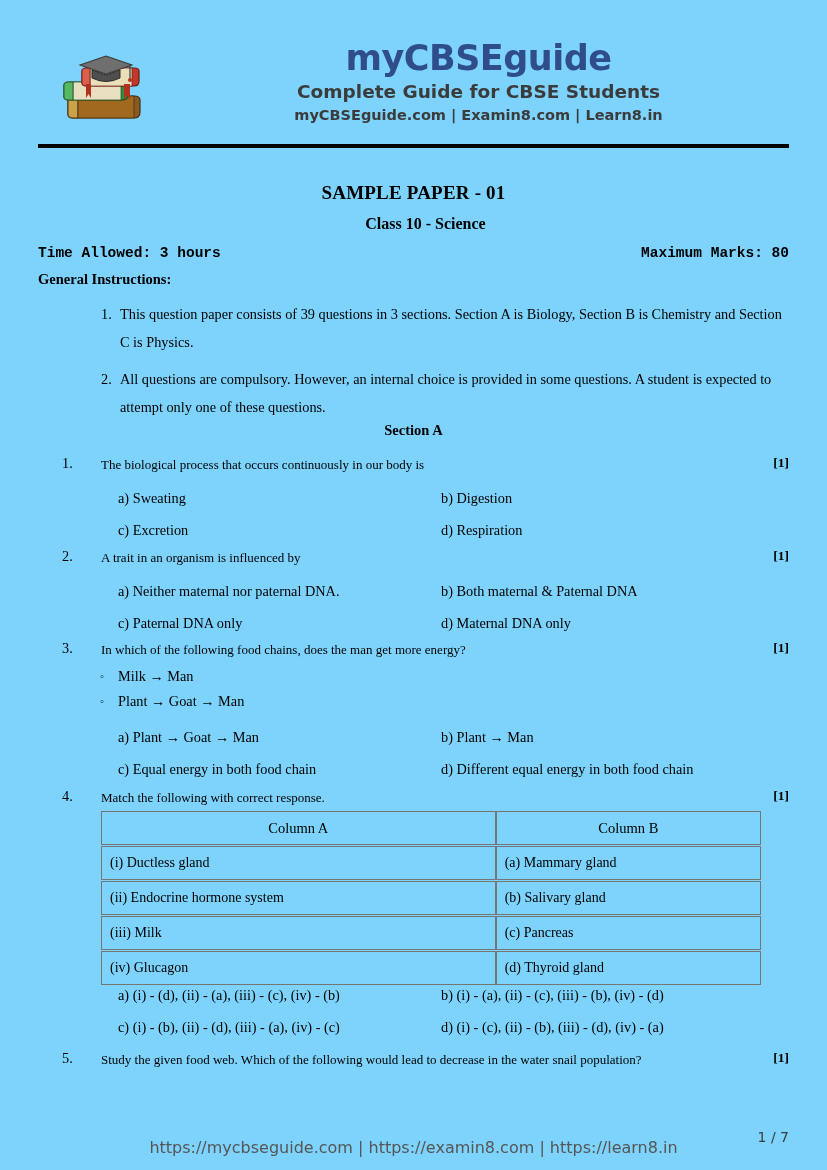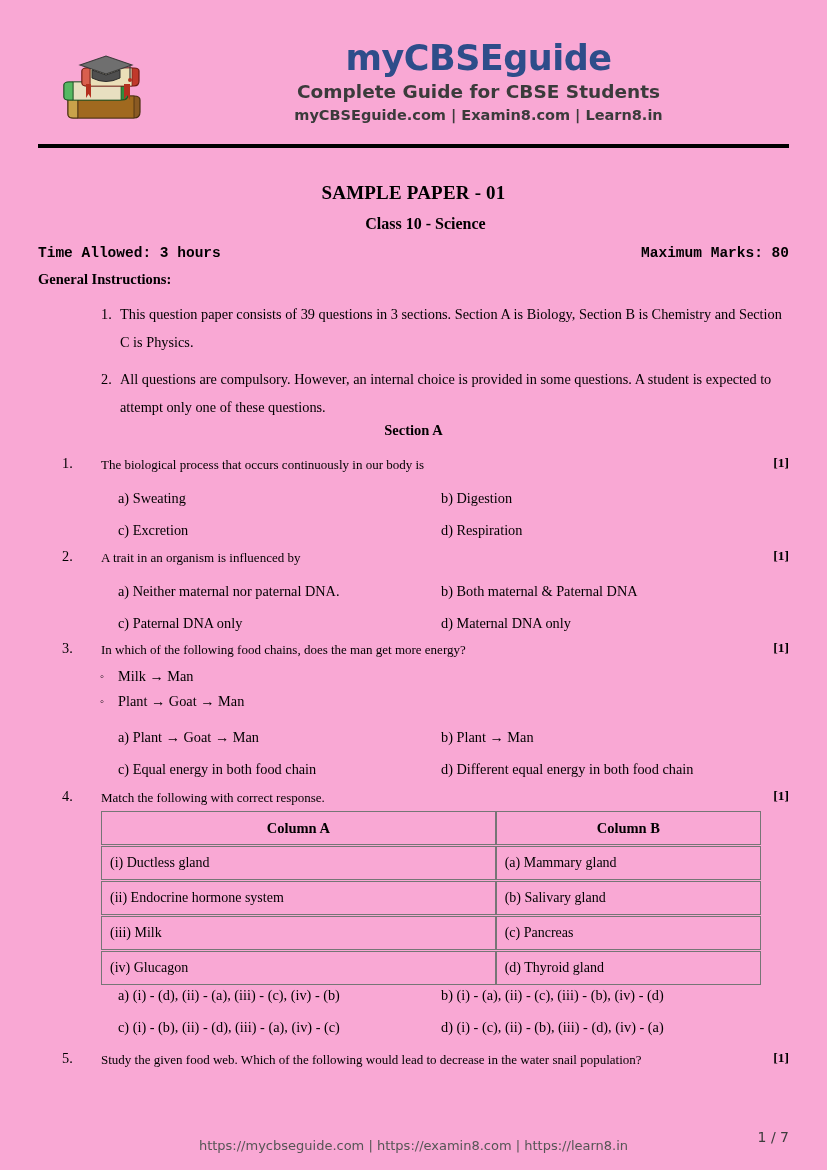--- a/index.html
+++ b/index.html
@@ -9,21 +9,21 @@
   }
   body {
     font-family: "Liberation Serif", serif;
     color: #000000;
   }
   .page {
     position: relative;
     width: 827px;
     height: 1170px;
     margin: 0 auto;
-    background: #f9a8d4;
+    background: #7dd3fc;
     overflow: hidden;
     box-sizing: border-box;
   }
 
   
   .header {
     position: absolute;
     left: 38px;
     top: 38px;
     width: 751px;
@@ -231,37 +231,37 @@
   }
   .match-table th,
   .match-table td {
     border: 1px solid #767676;
     padding: 6px 8px;
     height: 20px;
     vertical-align: middle;
   }
   .match-table th {
     text-align: center;
-    font-weight: bold;
+    font-weight: normal;
     font-size: 14.5px;
   }
   .match-table td {
     text-align: left;
   }
   .match-table .col-a { width: 398px; }
   .match-table .col-b { width: 260px; }
 
   
   .footer-links {
     position: absolute;
     left: 0; right: 0;
     top: 1138px;
     text-align: center;
     font-family: "DejaVu Sans", sans-serif;
-    font-size: 13px;
+    font-size: 16px;
     color: #555555;
   }
   .footer-page {
     position: absolute;
     right: 38px;
     top: 1129px;
     font-family: "DejaVu Sans", sans-serif;
     font-size: 14px;
     color: #3d3d3d;
   }

